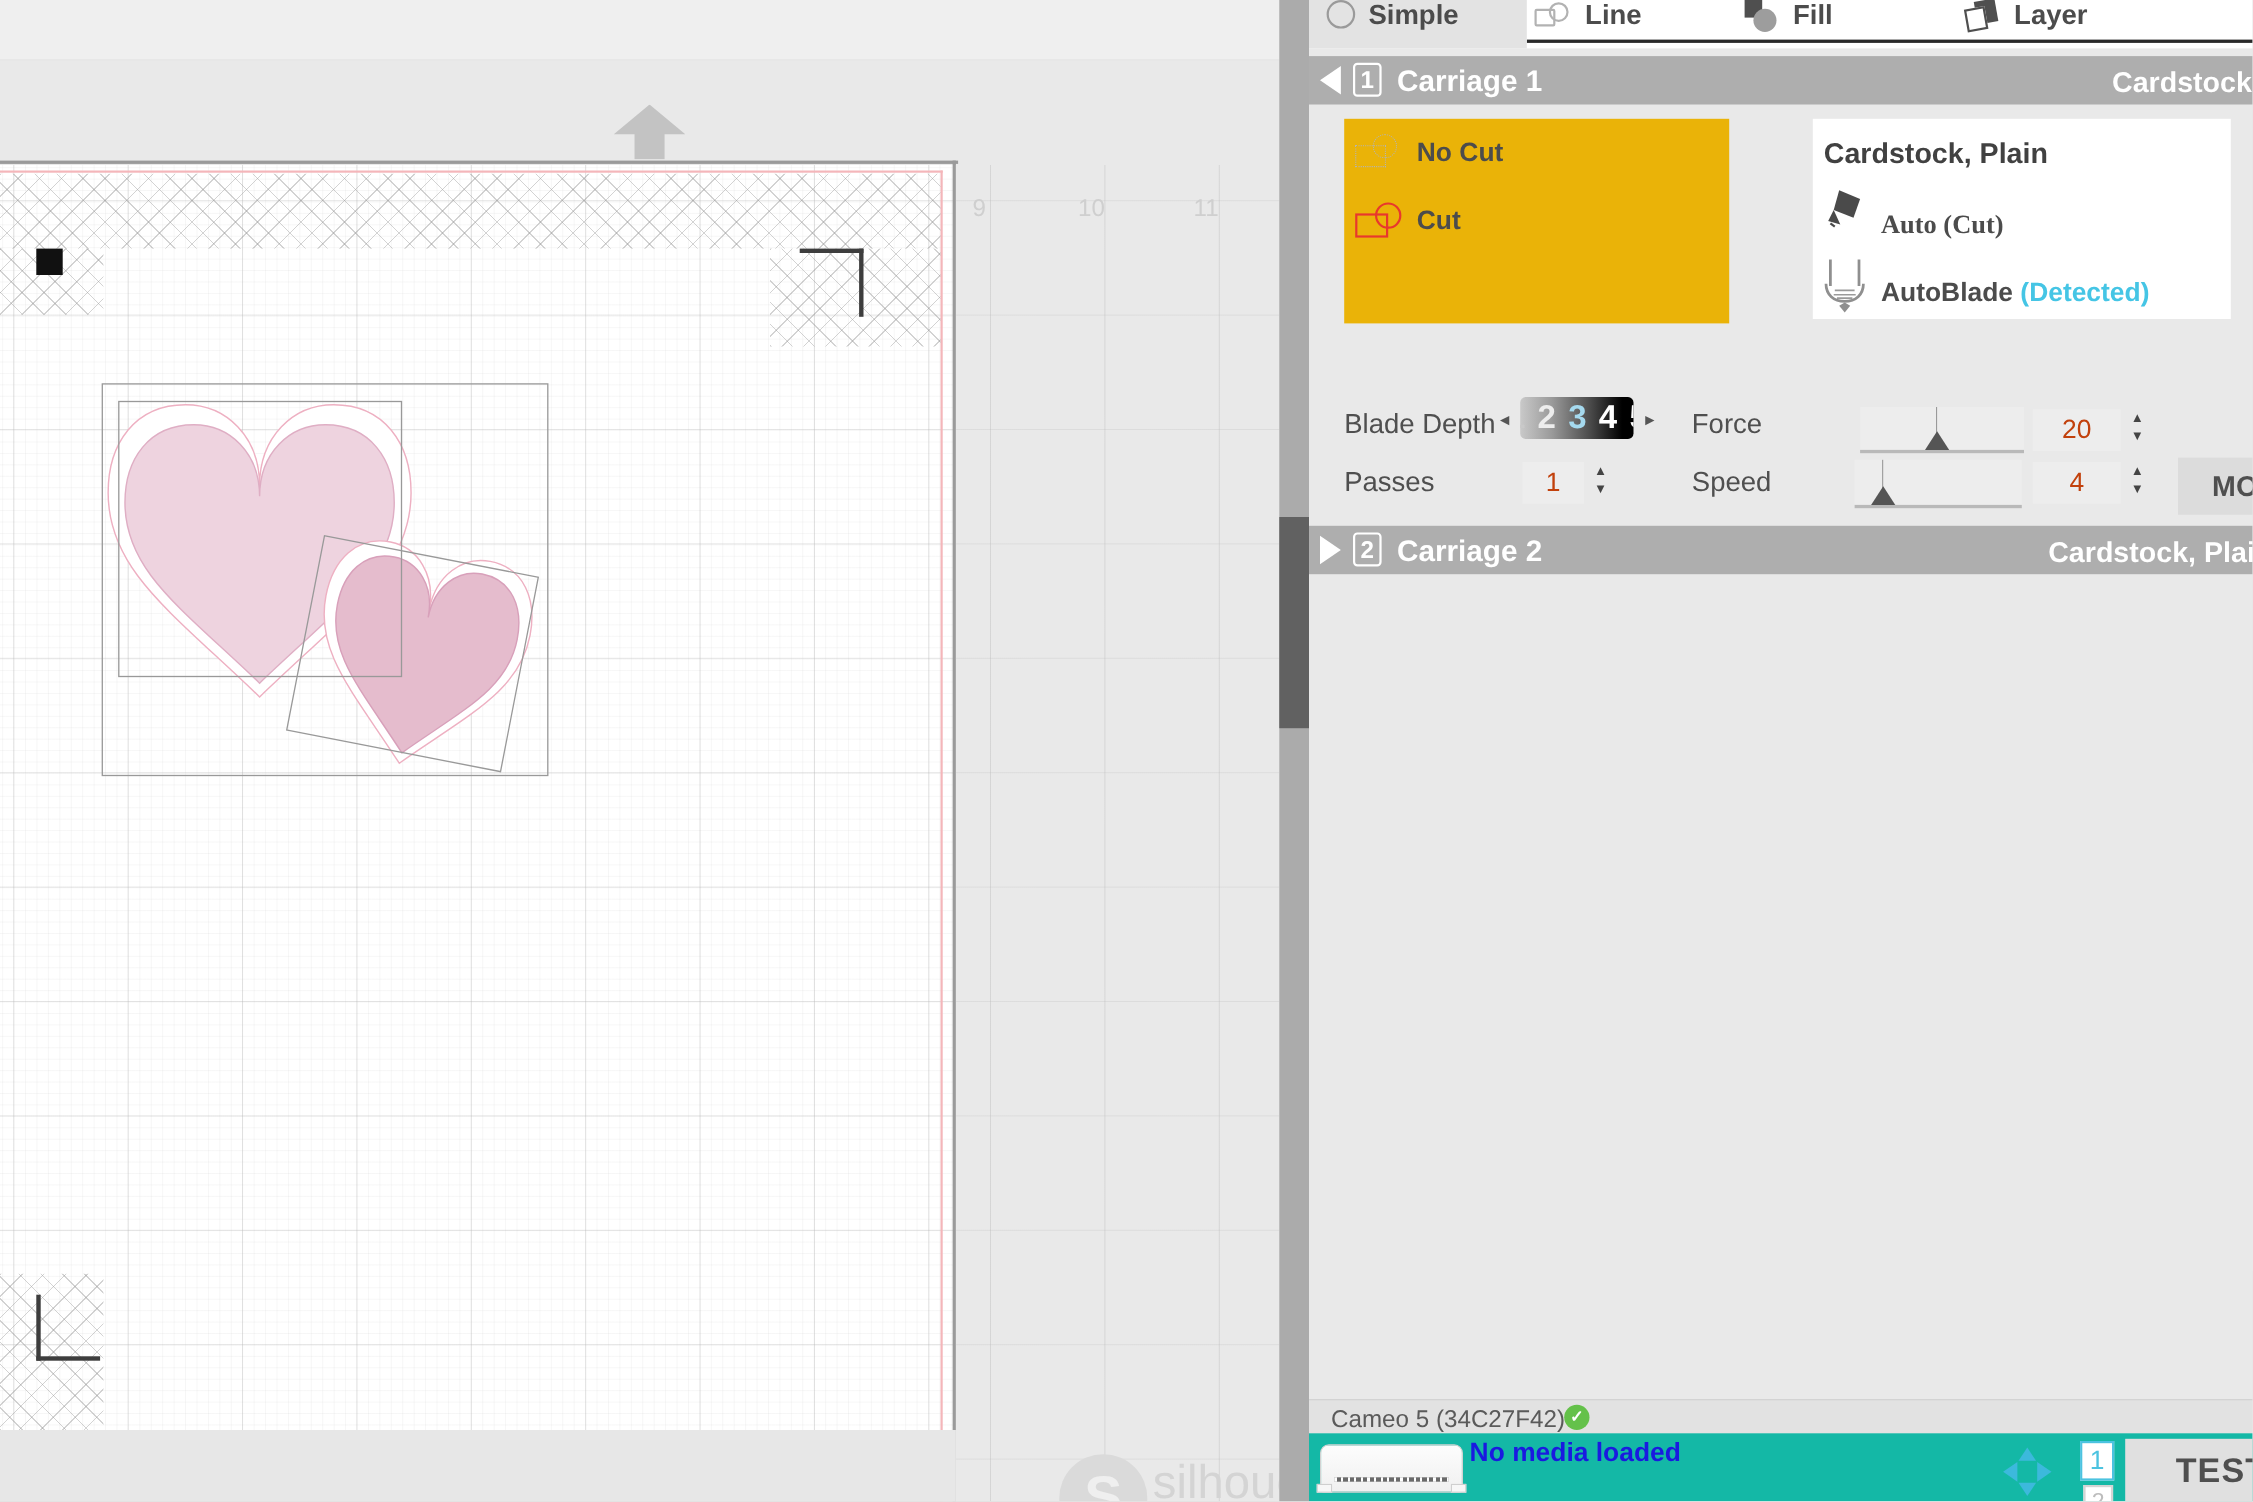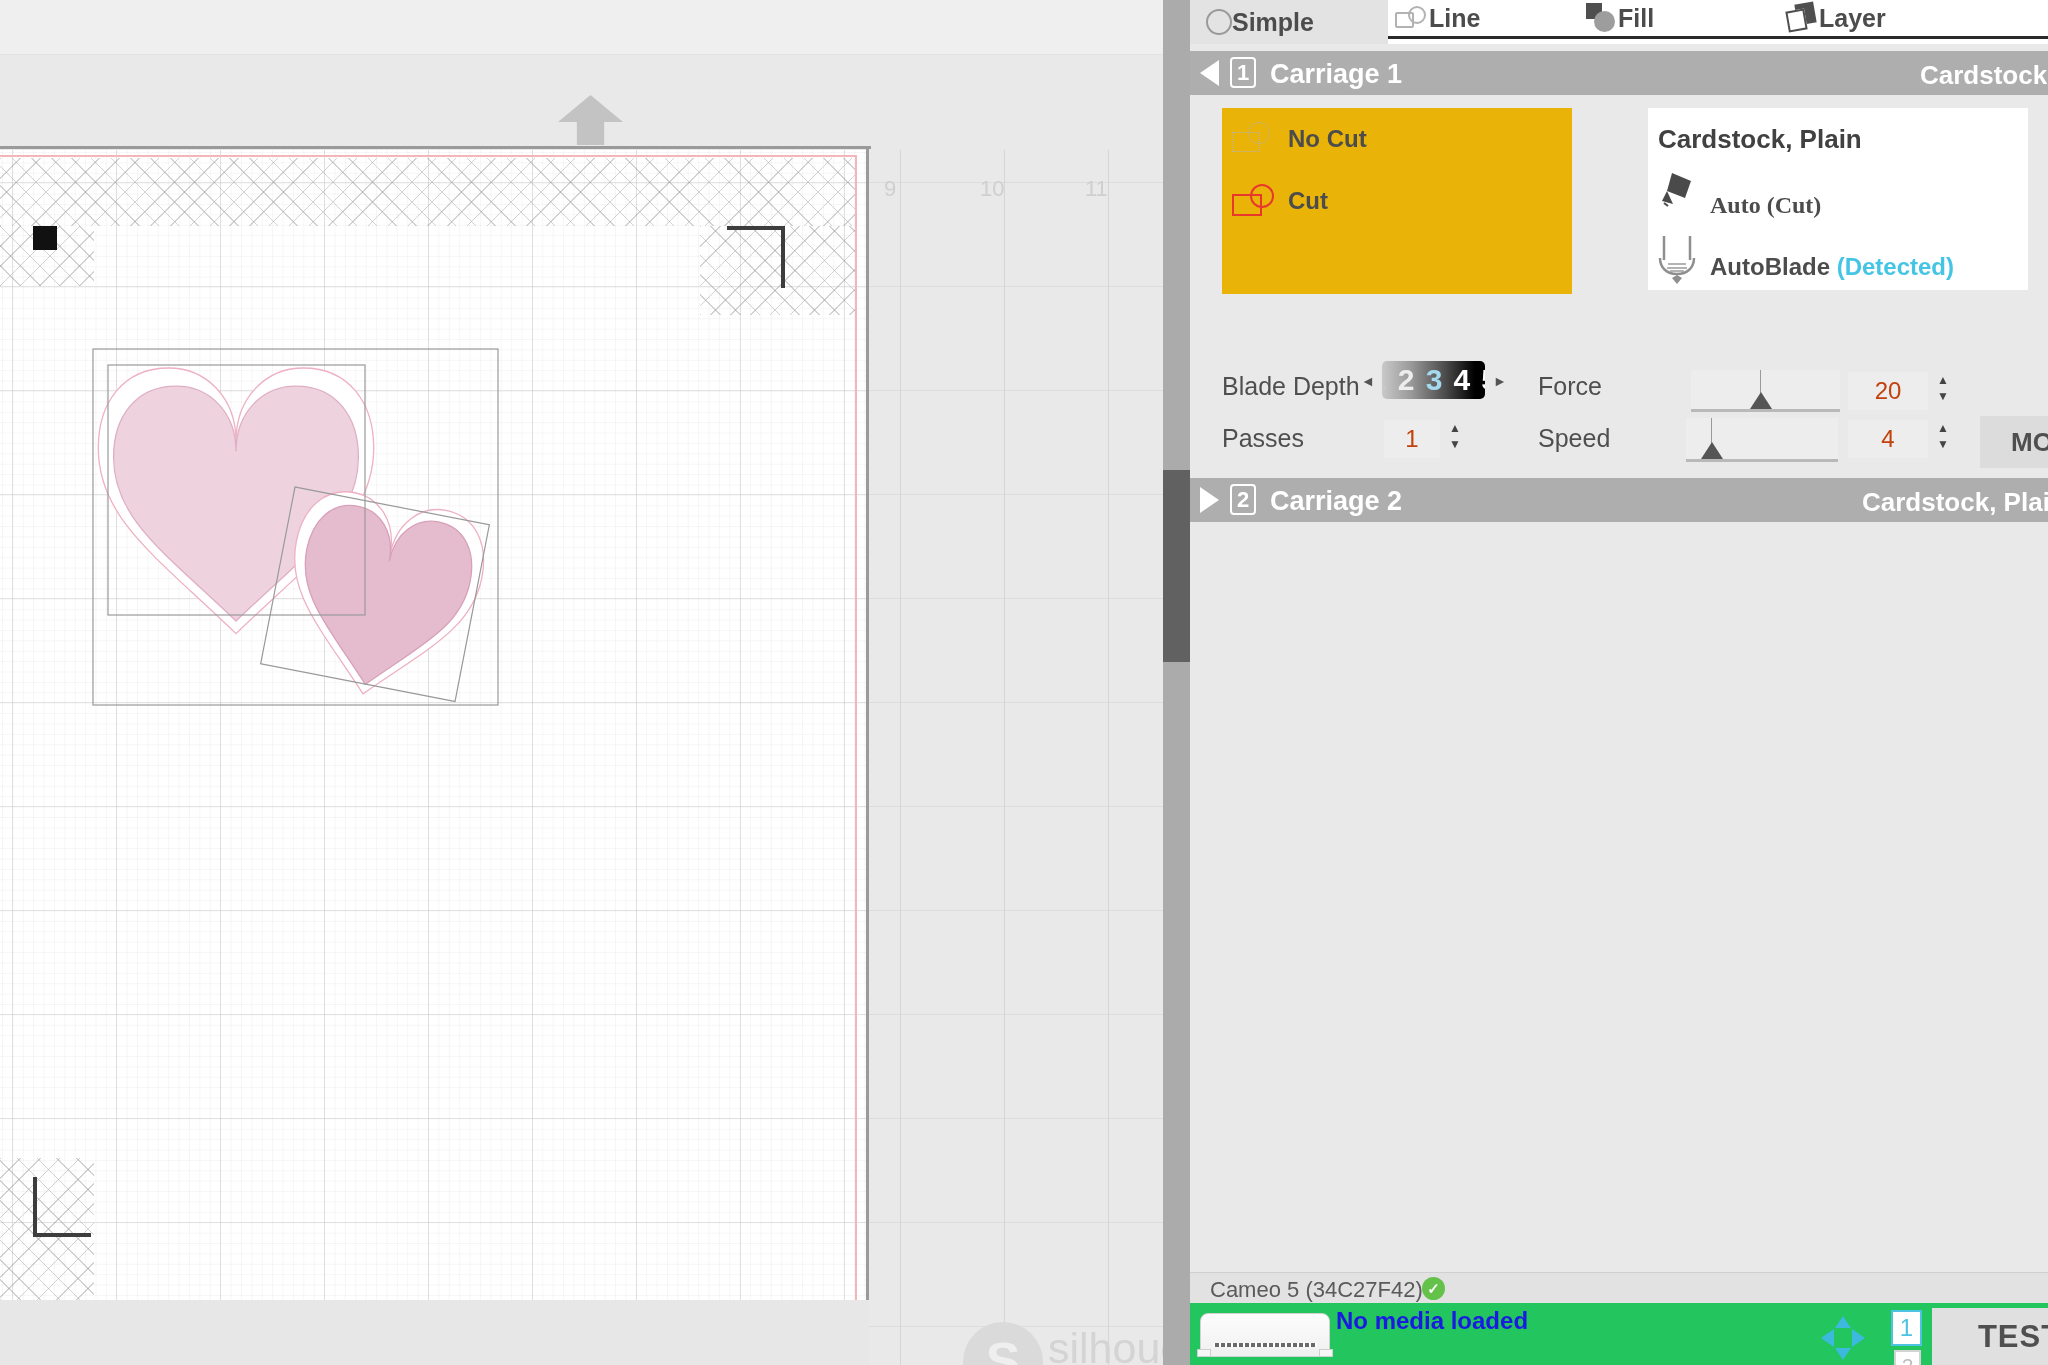--- a/index.html
+++ b/index.html
@@ -51,21 +51,21 @@
   
   #divider { position:absolute; left:1163px; top:0; width:27px; height:1365px; background:#ababab; }
   #divider .thumb { position:absolute; left:0; top:470px; width:27px; height:192px; background:#616161; }
 
   
   #panel { position:absolute; left:1190px; top:0; width:858px; height:1365px; background:#e9e9e9; overflow:hidden; }
 
   
   .tabbar { position:absolute; left:0; top:0; width:858px; height:44px; background:#ffffff; }
   .tabbar .underline { position:absolute; left:198px; top:36px; width:660px; height:3px; background:#2a2a2a; }
-  .tab { position:absolute; top:0; height:36px; display:flex; align-items:center; }
+  .tab { position:absolute; top:0; height:36px; display:flex; align-items:flex-start; gap:12px; }
   .tab-simple { left:0; width:198px; height:44px; background:#e3e3e3; padding-left:16px; }
   .tab-label { font-size:25px; font-weight:bold; color:#4c4c4c; }
   .icon-simple { width:26px; height:26px; border:2.5px solid #9a9a9a; border-radius:50%; }
   .icon-line { position:relative; width:34px; height:28px; }
   .icon-line .sq { position:absolute; left:0; top:8px; width:19px; height:16px; border:2px solid #b2b2b2; border-radius:2px; }
   .icon-line .ci { position:absolute; left:13px; top:2px; width:18px; height:18px; border:2px solid #b2b2b2; border-radius:50%; }
   .icon-fill { position:relative; width:32px; height:30px; }
   .icon-fill .sq { position:absolute; left:0; top:0; width:16px; height:16px; background:#4f4f4f; }
   .icon-fill .ci { position:absolute; left:8px; top:8px; width:21px; height:21px; background:#9d9d9d; border-radius:50%; }
   .icon-layer { position:relative; width:34px; height:30px; }
@@ -142,21 +142,21 @@
     font-size:12px; color:#444; line-height:12px; }
   .sp-force { left:744px; top:374px; } .sp-passes { left:256px; top:422px; } .sp-speed { left:744px; top:422px; }
   .more-btn { position:absolute; left:790px; top:416px; width:140px; height:52px; background:#dcdcdc;
     font-size:26px; font-weight:bold; color:#4f4f4f; text-align:center; line-height:52px; }
 
   
   .device-bar { position:absolute; left:0; top:1272px; width:858px; height:31px; background:#e2e2e2; border-top:1px solid #cfcfcf; }
   .device-name { position:absolute; left:20px; top:4px; font-size:22px; color:#5a5a5a; }
   .check-icon { position:absolute; left:232px; top:4px; width:23px; height:23px; border-radius:50%; background:#64c14a;
     color:#fff; font-size:15px; font-weight:bold; text-align:center; line-height:23px; }
-  .media-bar { position:absolute; left:0; top:1303px; width:858px; height:62px; background:#22c55e;padding-left:12px; }
+  .media-bar { position:absolute; left:0; top:1303px; width:858px; height:62px; background:#14b8a6;padding-left:12px; }
   .machine { position:absolute; left:10px; top:10px; width:130px; height:44px; background:linear-gradient(#fdfdfd,#f0f0f0);
     border:1px solid #d2d2d2; border-radius:8px 8px 4px 4px; }
   .machine .slot { position:absolute; left:12px; right:12px; bottom:9px; height:4px; background:#6a6a6a;
     background-image:repeating-linear-gradient(90deg,#fff 0 2px,transparent 2px 6px); }
   .machine .footL,.machine .footR { position:absolute; bottom:-1px; width:14px; height:8px; border:1px solid #cfcfcf; background:#f7f7f7; }
   .machine .footL{ left:-4px; } .machine .footR{ right:-4px; }
   .media-status { position:absolute; left:146px; top:4px; font-size:24px; font-weight:bold; color:#1a1ae0; }
   .move-pad { position:absolute; left:628px; top:12px; }
   .slot-box-1 { position:absolute; left:701px; top:7px; width:31px; height:36px; border:2.5px solid #4cc3e0; background:#fff;
     color:#4cc3e0; font-size:24px; text-align:center; line-height:32px; }

